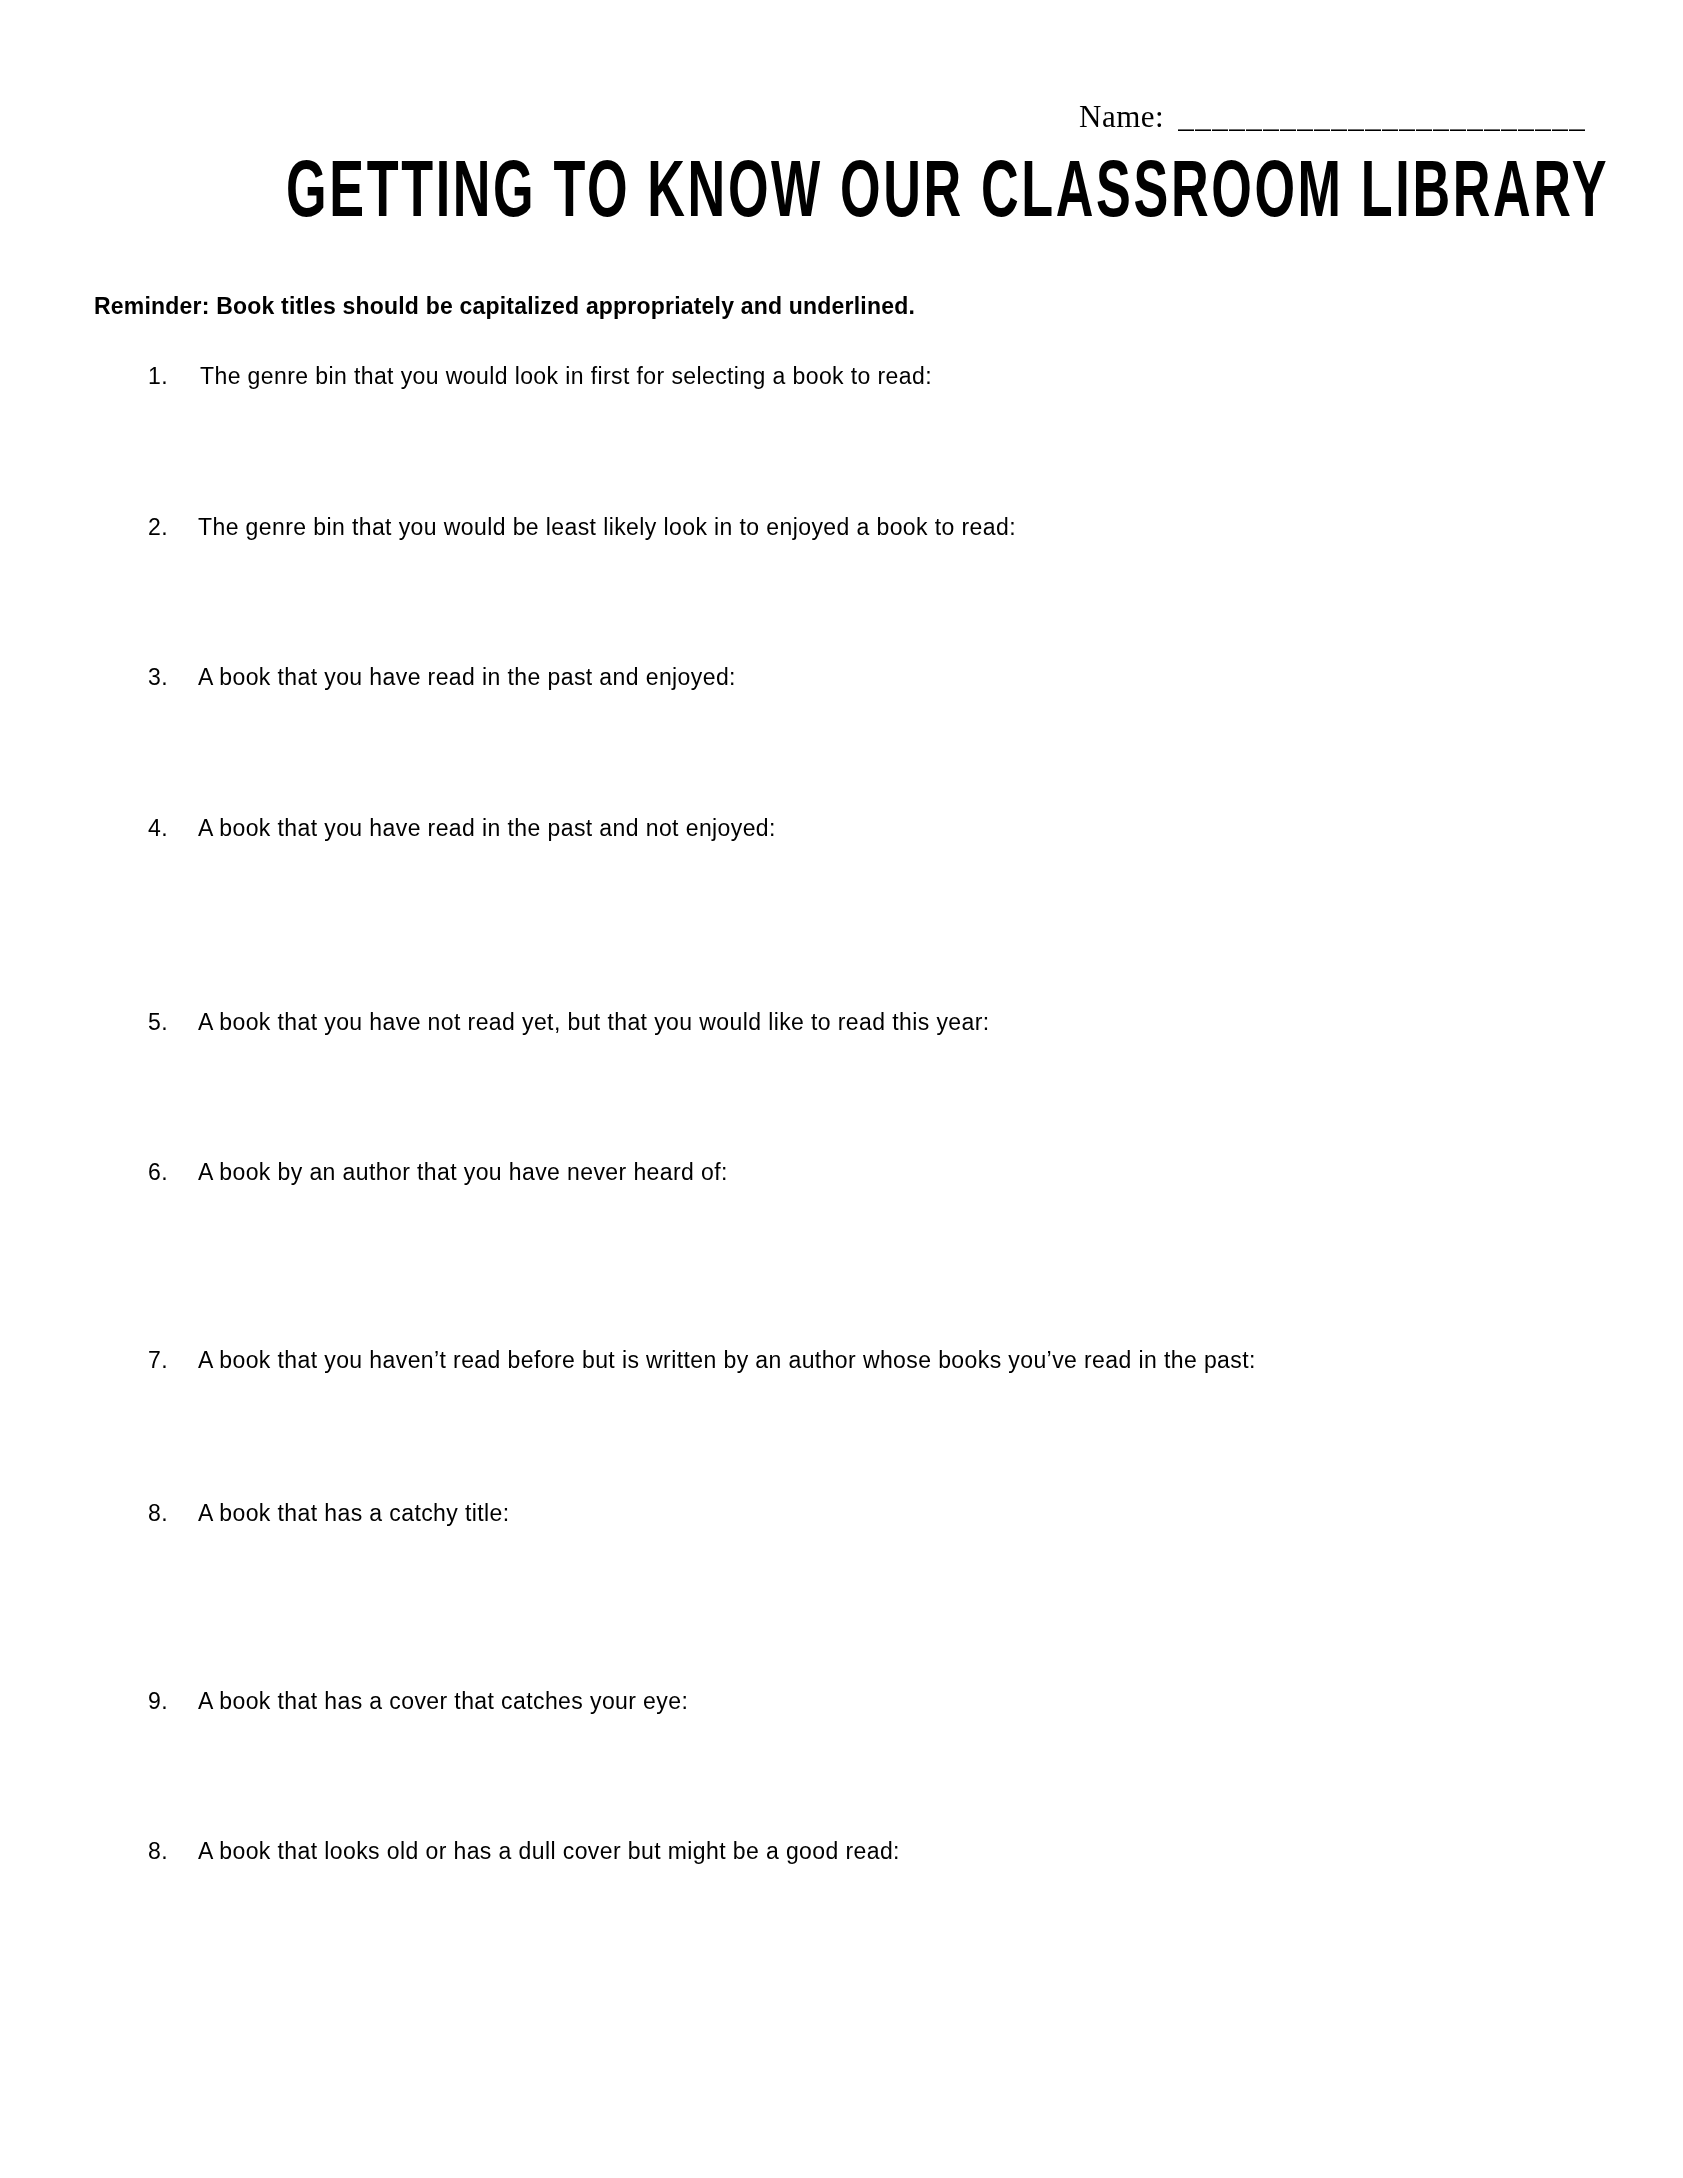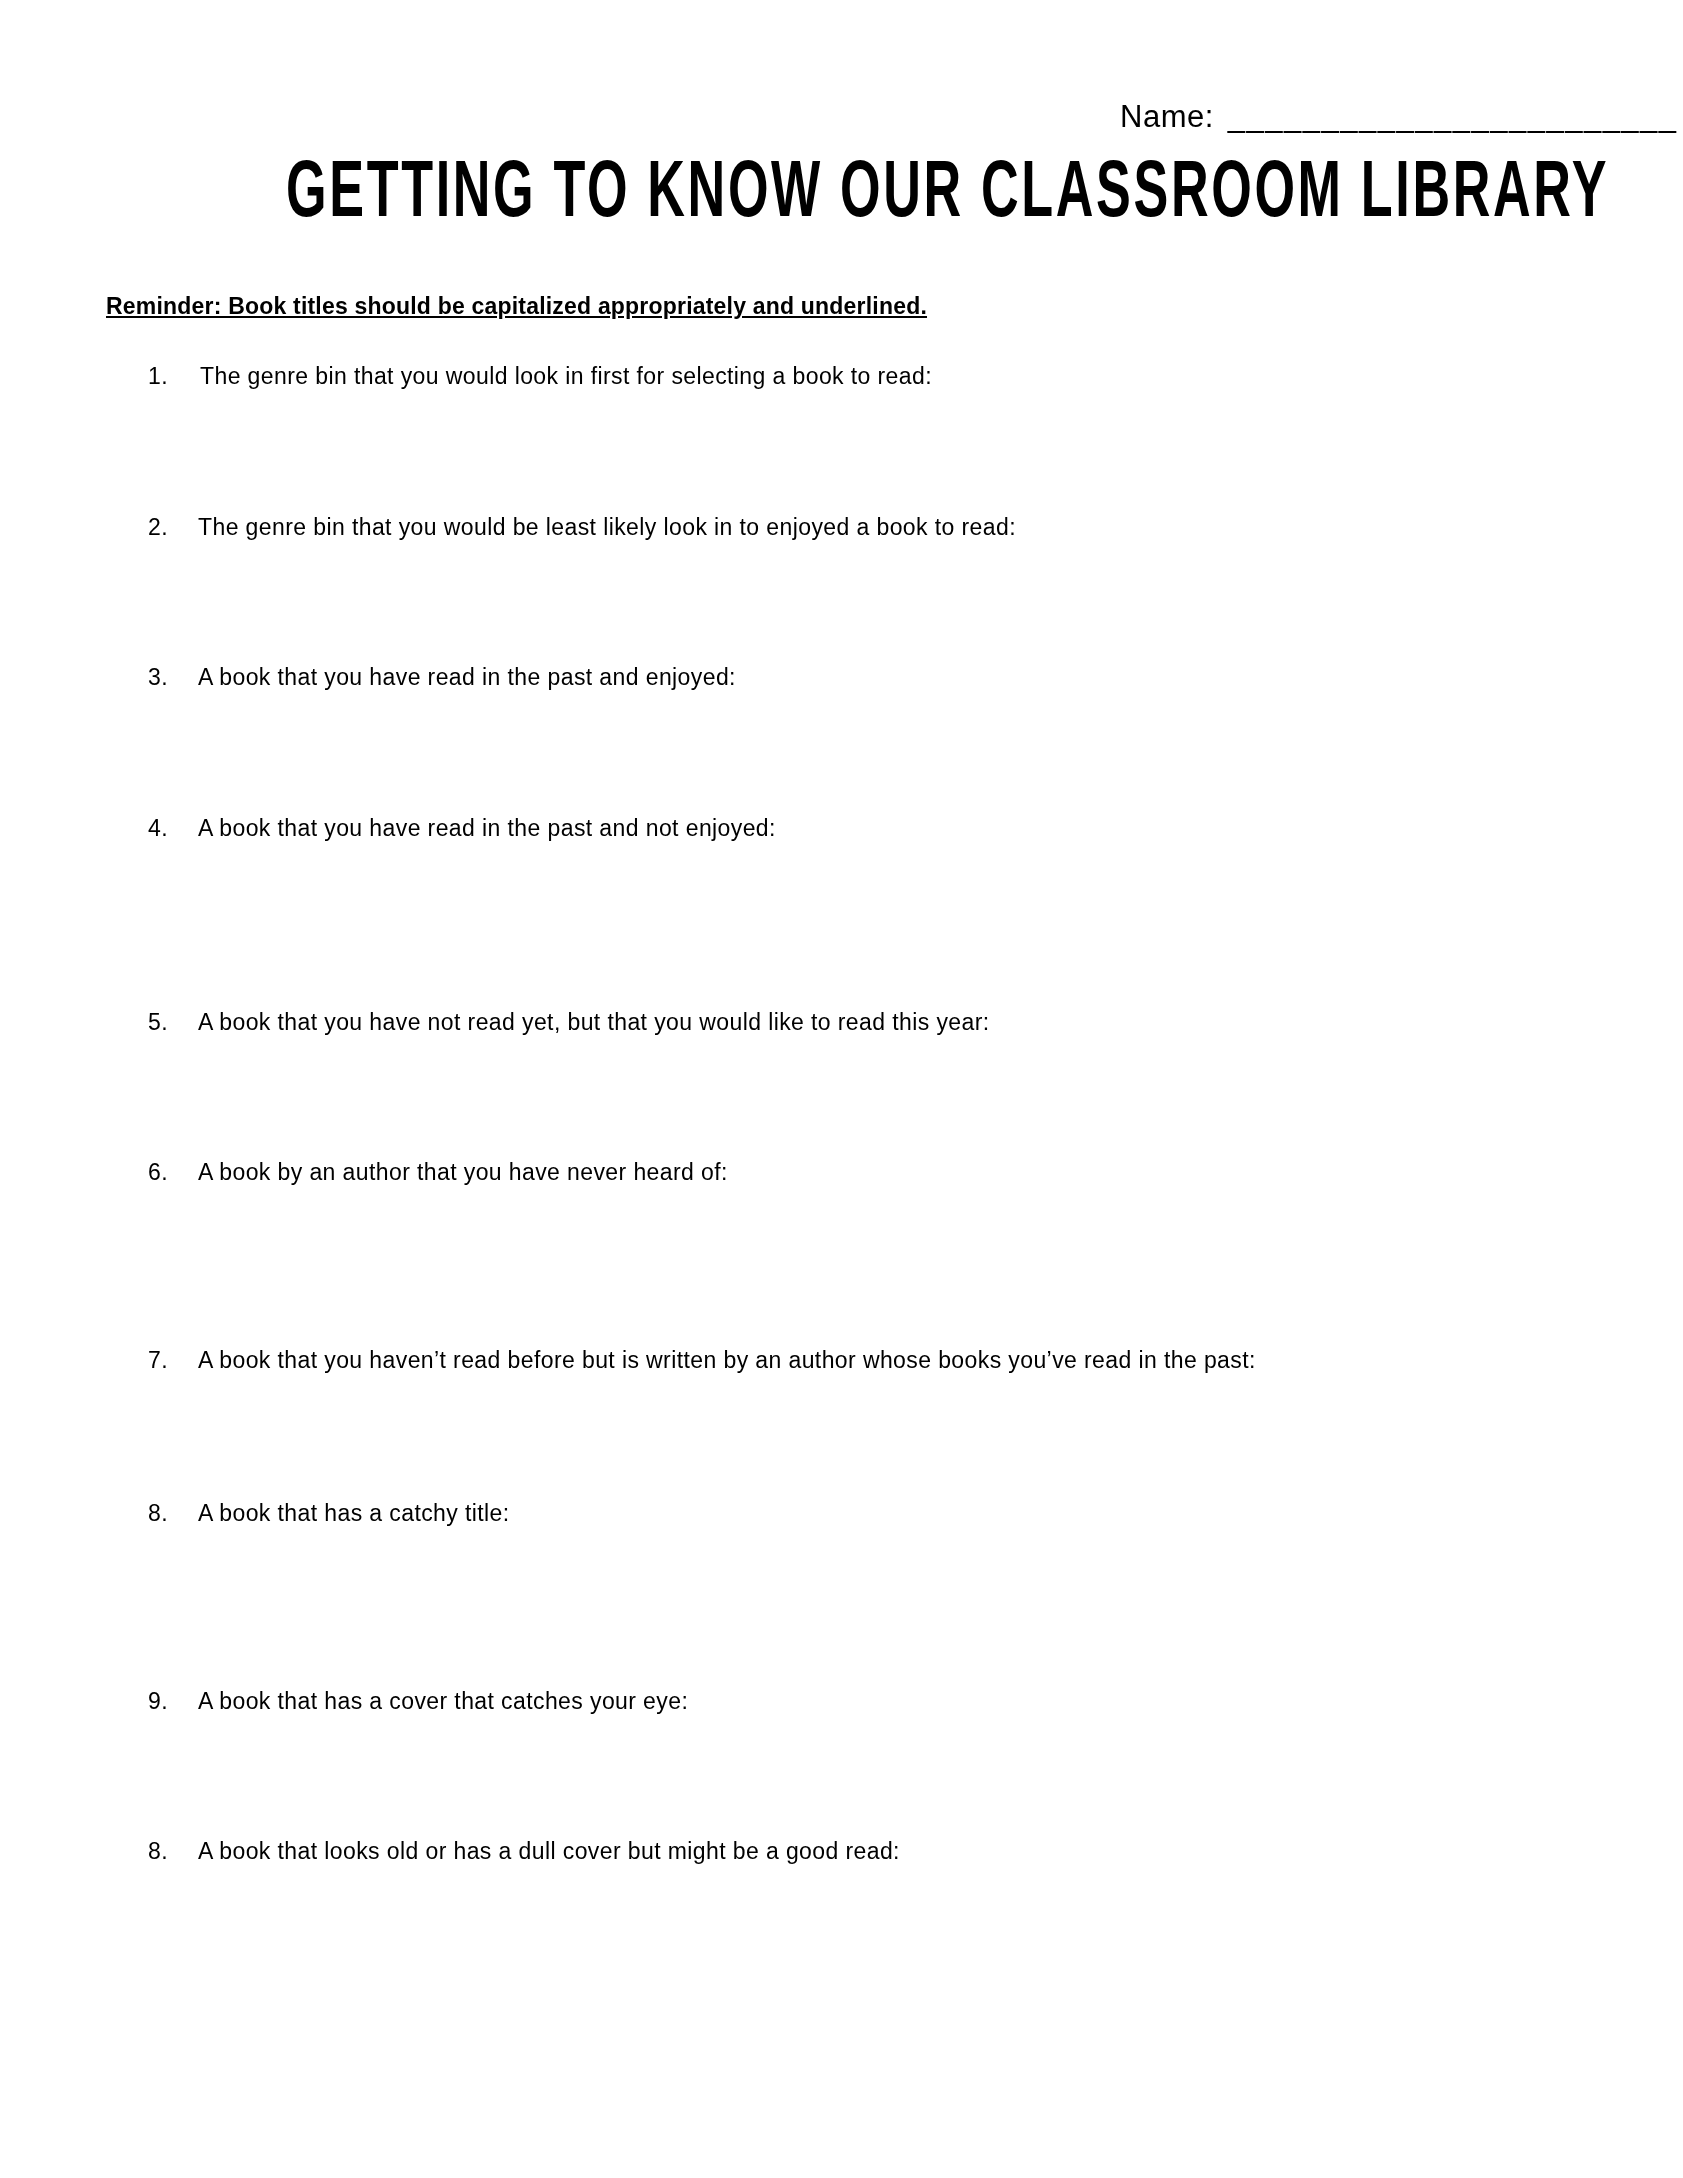--- a/index.html
+++ b/index.html
@@ -13,25 +13,24 @@
     height: 2178px;
     background: #ffffff;
     color: #000000;
     font-family: "Liberation Sans", sans-serif;
     overflow: hidden;
   }
   .name-row {
     position: absolute;
     top: 99px;
     left: 1079px;
-    font-family: Liberation Sans, sans-serif;
+    font-family: Liberation Serif, serif;
     font-size: 31px;
     white-space: nowrap;
     letter-spacing: 0.5px;
-    margin-left: 41px;
   }
   .name-label {
     margin-right: 14px;
   }
   .name-line {
     letter-spacing: 1.5px;
   }
   .doc-title {
     position: absolute;
     top: 149px;
@@ -43,25 +42,24 @@
     font-size: 79px;
     letter-spacing: 4px;
     white-space: nowrap;
     transform: scaleX(0.66);
     transform-origin: 50% 50%;
     line-height: 1.0;
   }
   .reminder {
     position: absolute;
     top: 293px;
-    left: 106px;
+    left: 94px;
     font-weight: bold;
     font-size: 23px;
     letter-spacing: 0.2px;
-    text-decoration: underline;
   }
   .q {
     position: absolute;
     left: 0;
     width: 1683px;
     font-size: 23px;
     letter-spacing: 0.4px;
     line-height: 1.3;
   }
   .qnum {

